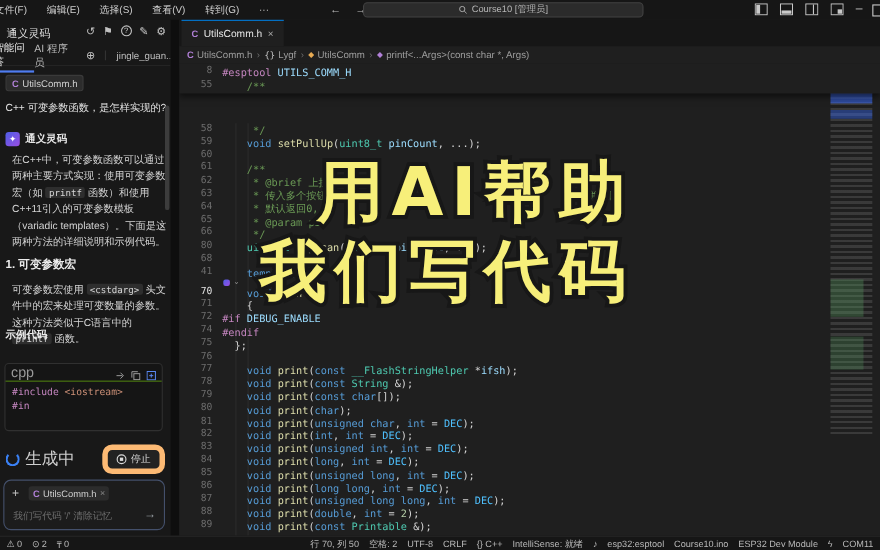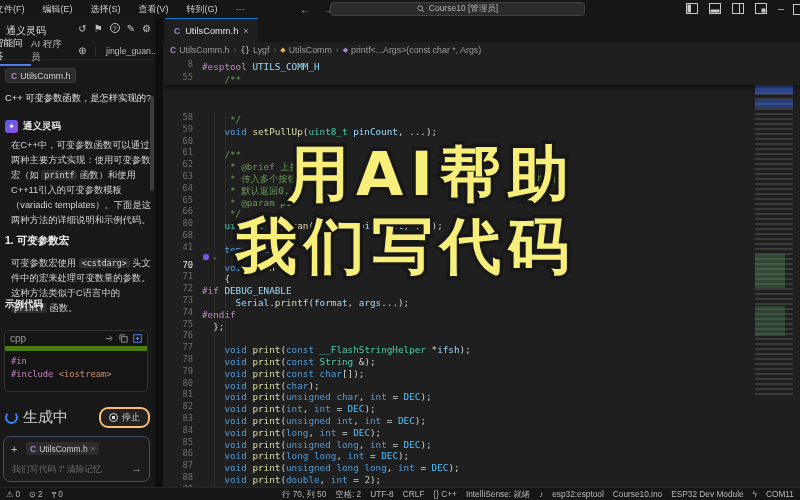--- a/index.html
+++ b/index.html
@@ -37,27 +37,27 @@
   .lingma-logo{width:13px;height:13px;border-radius:3px;background:linear-gradient(135deg,#4e5ee4,#9a4ee4);
                color:#fff;font-size:8px;line-height:13px;text-align:center;}
   .ans-name{font-size:9.5px;font-weight:bold;color:#e8e8e8;}
   .para{position:absolute;left:11px;width:147px;font-size:9.3px;line-height:15px;color:#c9c9c9;}
   .p1{top:120px;}
   .h1{position:absolute;left:5px;top:216px;font-size:10.5px;font-weight:bold;color:#ededed;}
   .p2{top:238px;}
   .ex-label{position:absolute;left:5px;top:280px;font-size:9.5px;font-weight:bold;color:#ededed;}
   .rchip{font-family:"DejaVu Sans Mono",monospace;font-size:8.3px;background:#2e2e2e;color:#d6d6d6;padding:0 3px;border-radius:2px;}
   .codeblock{position:absolute;left:4px;top:312px;width:142px;height:60px;background:#151515;border:1px solid #303030;border-radius:4px;}
-  .cb-head{height:15px;border-bottom:5px solid #4d7c0f;display:flex;align-items:center;padding:0 5px;font-size:10px;color:#9a9a9a;}
+  .cb-head{height:15px;border-bottom:1px solid #4d7c0f;display:flex;align-items:flex-end;padding:0 5px;font-size:13px;color:#9a9a9a;}
   .cb-icons{margin-left:auto;display:flex;gap:5px;align-items:center;}
   .cb-body{padding:4px 6px;font-family:"DejaVu Sans Mono",monospace;font-size:8.8px;line-height:13px;white-space:pre;}
   .gen-row{position:absolute;left:5px;top:390px;width:145px;height:18px;display:flex;align-items:center;}
   .spinner{width:9px;height:9px;border:2px solid #3b82f6;border-top-color:transparent;border-radius:50%;margin-right:5px;}
   .gen-label{font-size:15px;color:#d0d0d0;}
-  .stop-btn{margin-left:auto;display:inline-flex;align-items:center;gap:4px;border:2px solid #fdba74;border-radius:9px;
+  .stop-btn{margin-left:auto;display:inline-flex;align-items:center;gap:4px;border:5px solid #fdba74;border-radius:9px;
             padding:2px 8px;font-size:9px;color:#dddddd;background:#222;}
   .stop-ic{width:7px;height:7px;border:1px solid #ddd;border-radius:50%;position:relative;}
   .stop-ic:after{content:"";position:absolute;left:2px;top:2px;width:3px;height:3px;background:#ddd;}
   .chat-input{position:absolute;left:3px;top:418px;width:147px;height:46px;border:1px solid #44506b;border-radius:7px;background:#1c1c1c;box-sizing:border-box;}
   .ci-plus{position:absolute;left:7px;top:6px;font-size:11px;color:#c0c0c0;}
   .ci-chip{position:absolute;left:22px;top:5px;height:13px;background:#2c2c2c;border-radius:3px;display:inline-flex;align-items:center;gap:3px;
            padding:0 4px;font-size:8.5px;color:#cfcfcf;}
   .ci-x{color:#8a8a8a;font-size:8px;}
   .ci-ph{position:absolute;left:8px;top:27px;font-size:8.8px;color:#6e6e6e;}
   .ci-send{position:absolute;right:7px;top:25px;font-size:11px;color:#9aa0a6;}
@@ -211,21 +211,21 @@
           <svg width="9" height="9" viewBox="0 0 10 10">
               <rect x="3" y="3" width="6" height="6" fill="none" stroke="#9a9a9a"></rect>
               <path d="M1 7 V1 h6" fill="none" stroke="#9a9a9a"></path>
             </svg>
           <svg width="9" height="9" viewBox="0 0 10 10">
               <rect x="0.8" y="0.8" width="8.4" height="8.4" fill="none" stroke="#5b8af5"></rect>
               <path d="M5 3 v4 M3 5 h4" stroke="#5b8af5"></path>
             </svg>
         </span>
       </div>
-      <div class="cb-body" id="sb-code"><div><span class="tk-m">#in</span></div><div><span class="tk-m">#include</span><span class="tk-s"> &lt;iostream&gt;</span></div></div>
+      <div class="cb-body" id="sb-code"><div><span class="tk-m">#include</span><span class="tk-s"> &lt;iostream&gt;</span></div><div><span class="tk-m">#in</span></div></div>
     </div>
 
     <div class="gen-row">
       <span class="spinner"></span>
       <span class="gen-label">生成中</span>
       <span class="stop-btn">
         <span class="stop-ic"></span>
         <span>停止</span>
       </span>
     </div>
@@ -290,21 +290,20 @@
           <div class="code-row"><span class="ln">80</span><span class="lc"><span class="tk-w">    </span><span class="tk-t">uint8_t</span><span class="tk-w"> </span><span class="tk-f">keyScan</span><span class="tk-w">(</span><span class="tk-t">uint8_t</span><span class="tk-w"> </span><span class="tk-v">pinCount</span><span class="tk-w">, ...);</span></span></div>
           <div class="code-row"><span class="ln">68</span><span class="lc"></span></div>
           <div class="code-row"><span class="ln">41</span><span class="lc"><span class="tk-w">    </span><span class="tk-k">template</span></span></div>
           <div class="lens-row">
             <span class="lens-ic"></span>
             <span class="lens-ch">⌄</span>
           </div>
           <div class="code-row"><span class="ln cur">70</span><span class="lc"><span class="tk-w">    </span><span class="tk-k">void</span><span class="tk-w"> </span><span class="tk-f">prin</span></span></div>
           <div class="code-row"><span class="ln">71</span><span class="lc"><span class="tk-w">    {</span></span></div>
           <div class="code-row"><span class="ln">72</span><span class="lc"><span class="tk-m">#if</span><span class="tk-v"> DEBUG_ENABLE</span></span></div>
-          <div class="code-row"><span class="ln">73</span><span class="lc"><span class="tk-w">      </span><span class="tk-v">Serial</span><span class="tk-w">.</span><span class="tk-f">printf</span><span class="tk-w">(</span><span class="tk-v">format</span><span class="tk-w">, </span><span class="tk-v">args</span><span class="tk-w">...);</span></span></div>
           <div class="code-row"><span class="ln">74</span><span class="lc"><span class="tk-m">#endif</span></span></div>
           <div class="code-row"><span class="ln">75</span><span class="lc"><span class="tk-w">  };</span></span></div>
           <div class="code-row"><span class="ln">76</span><span class="lc"></span></div>
           <div class="code-row"><span class="ln">77</span><span class="lc"><span class="tk-w">    </span><span class="tk-k">void</span><span class="tk-w"> </span><span class="tk-f">print</span><span class="tk-w">(</span><span class="tk-k">const</span><span class="tk-w"> </span><span class="tk-t">__FlashStringHelper</span><span class="tk-w"> *</span><span class="tk-v">ifsh</span><span class="tk-w">);</span></span></div>
           <div class="code-row"><span class="ln">78</span><span class="lc"><span class="tk-w">    </span><span class="tk-k">void</span><span class="tk-w"> </span><span class="tk-f">print</span><span class="tk-w">(</span><span class="tk-k">const</span><span class="tk-w"> </span><span class="tk-t">String</span><span class="tk-w"> &amp;);</span></span></div>
           <div class="code-row"><span class="ln">79</span><span class="lc"><span class="tk-w">    </span><span class="tk-k">void</span><span class="tk-w"> </span><span class="tk-f">print</span><span class="tk-w">(</span><span class="tk-k">const</span><span class="tk-w"> </span><span class="tk-k">char</span><span class="tk-w">[]);</span></span></div>
           <div class="code-row"><span class="ln">80</span><span class="lc"><span class="tk-w">    </span><span class="tk-k">void</span><span class="tk-w"> </span><span class="tk-f">print</span><span class="tk-w">(</span><span class="tk-k">char</span><span class="tk-w">);</span></span></div>
           <div class="code-row"><span class="ln">81</span><span class="lc"><span class="tk-w">    </span><span class="tk-k">void</span><span class="tk-w"> </span><span class="tk-f">print</span><span class="tk-w">(</span><span class="tk-k">unsigned</span><span class="tk-w"> </span><span class="tk-k">char</span><span class="tk-w">, </span><span class="tk-k">int</span><span class="tk-w"> = </span><span class="tk-d">DEC</span><span class="tk-w">);</span></span></div>
           <div class="code-row"><span class="ln">82</span><span class="lc"><span class="tk-w">    </span><span class="tk-k">void</span><span class="tk-w"> </span><span class="tk-f">print</span><span class="tk-w">(</span><span class="tk-k">int</span><span class="tk-w">, </span><span class="tk-k">int</span><span class="tk-w"> = </span><span class="tk-d">DEC</span><span class="tk-w">);</span></span></div>
           <div class="code-row"><span class="ln">83</span><span class="lc"><span class="tk-w">    </span><span class="tk-k">void</span><span class="tk-w"> </span><span class="tk-f">print</span><span class="tk-w">(</span><span class="tk-k">unsigned</span><span class="tk-w"> </span><span class="tk-k">int</span><span class="tk-w">, </span><span class="tk-k">int</span><span class="tk-w"> = </span><span class="tk-d">DEC</span><span class="tk-w">);</span></span></div>

